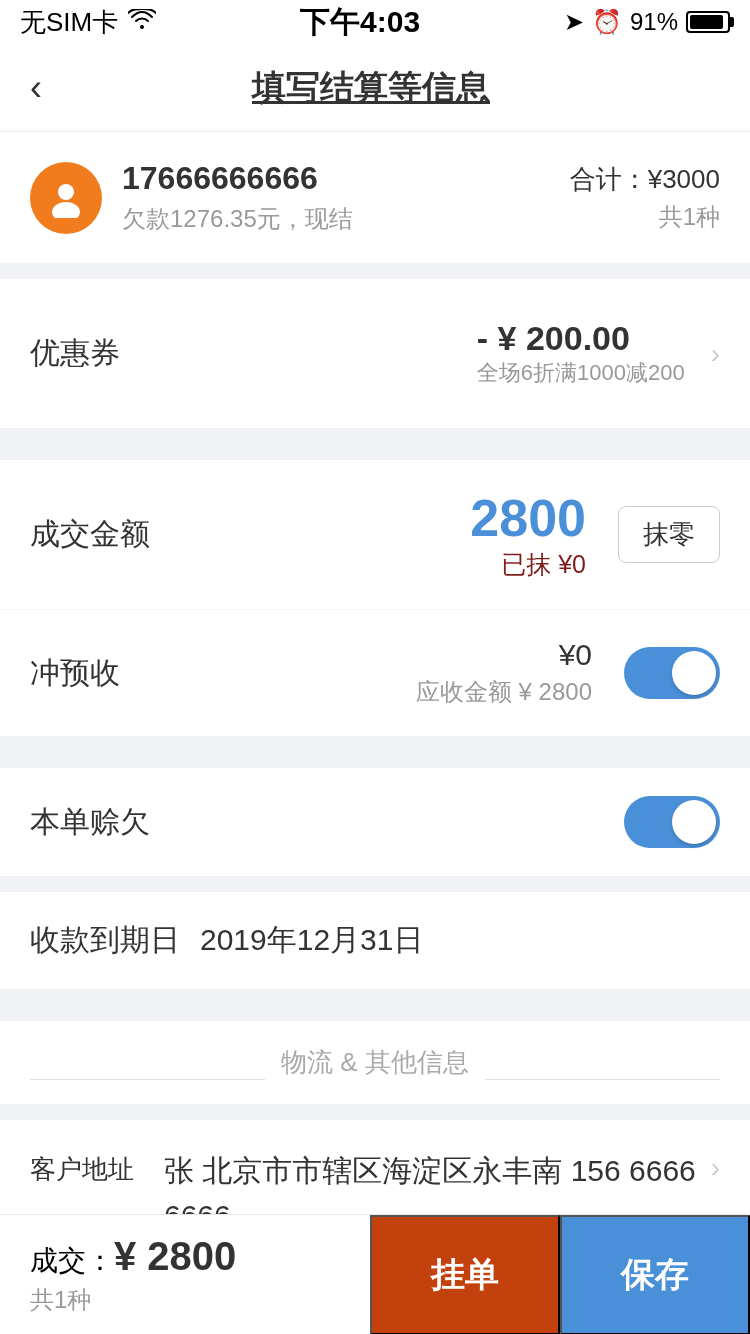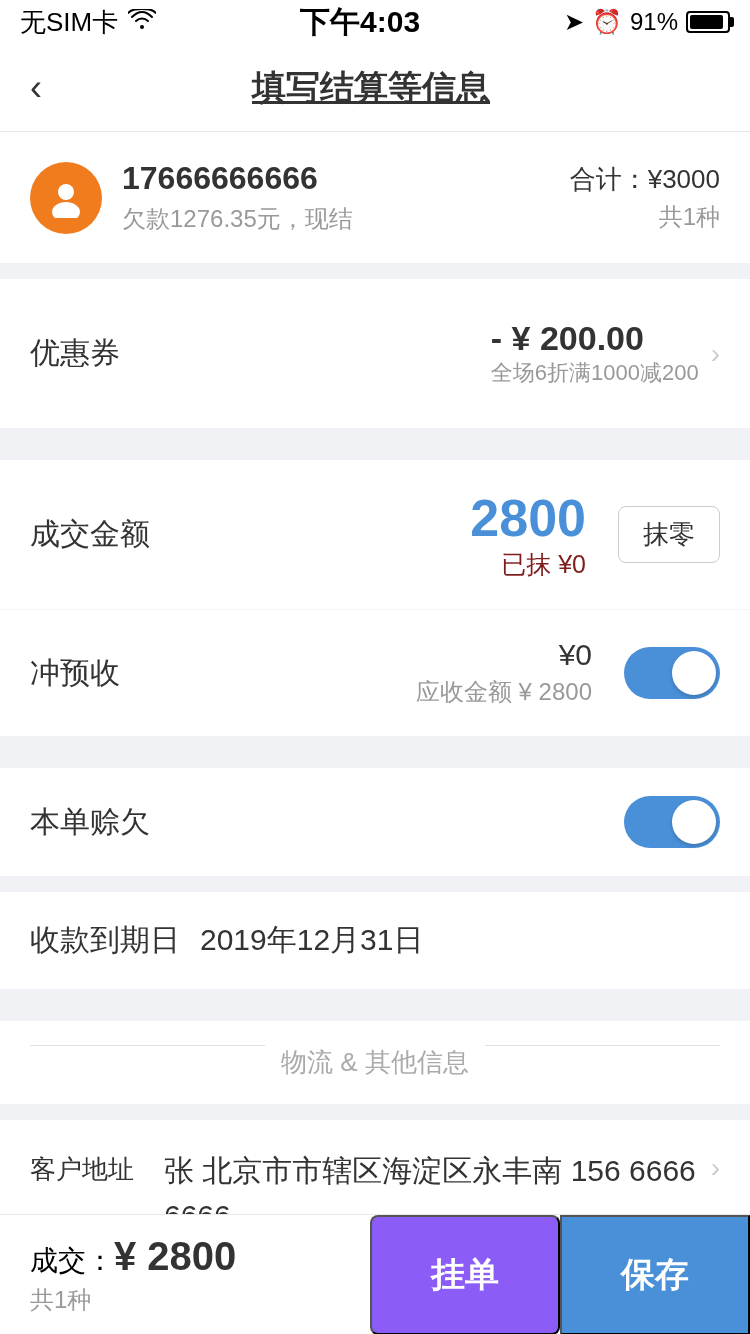--- a/index.html
+++ b/index.html
@@ -89,21 +89,21 @@
     
     .coupon-row {
       background: #fff;
       padding: 40px 30px;
       display: flex;
       align-items: center;
       justify-content: space-between;
       margin-bottom: 16px;
     }
     .coupon-label { font-size: 30px; color: #333; }
-    .coupon-right { display: flex; align-items: center; gap: 12px; }
+    .coupon-right { display: flex; align-items: center; gap: 26px; }
     .coupon-discount { font-size: 34px; font-weight: 600; color: #333; }
     .coupon-desc { font-size: 22px; color: #999; text-align: right; }
     .chevron { font-size: 28px; color: #ccc; }
 
     
     .section-divider { height: 16px; background: #f0f2f5; }
 
     
     .form-section {
       background: #fff;
@@ -167,21 +167,21 @@
     .due-date-label { font-size: 30px; color: #333; }
     .due-date-value { font-size: 30px; color: #333; }
 
     
     .logistics-section {
       background: #fff;
       margin-bottom: 16px;
     }
     .logistics-header {
       display: flex;
-      align-items: flex-start;
+      align-items: flex-end;
       padding: 24px 30px;
       gap: 16px;
     }
     .logistics-line { flex: 1; height: 1px; background: #e0e0e0; }
     .logistics-title { font-size: 26px; color: #aaa; white-space: nowrap; }
 
     
     .address-row {
       background: #fff;
       padding: 28px 30px;
@@ -217,21 +217,21 @@
       height: 120px;
       width: 190px;
       display: flex;
       align-items: center;
       justify-content: center;
       font-size: 34px;
       font-weight: 600;
       color: #fff;
       cursor: pointer;
     }
-    .btn-pending { background: #8b5cf6; border-radius: 8px; }
+    .btn-pending { background: #c2410c; }
     .btn-save { background: #4a90d9; }
   </style>
 </head>
 <body>
 
 <div class="status-bar">
   <div class="status-left">
     <span>无SIM卡</span>
     <span>
       <svg width="28" height="20" viewBox="0 0 28 20" fill="none">

